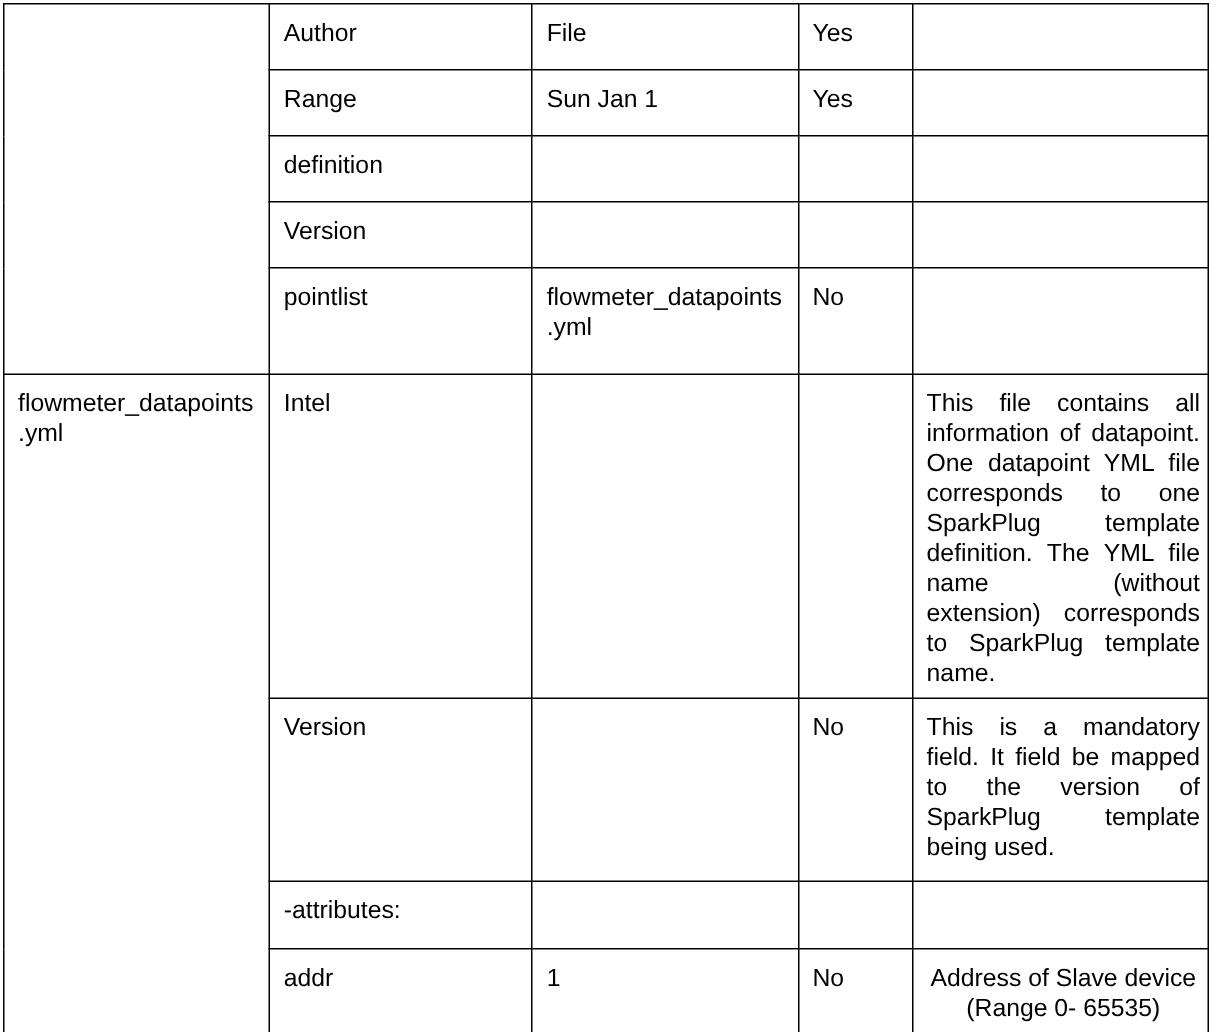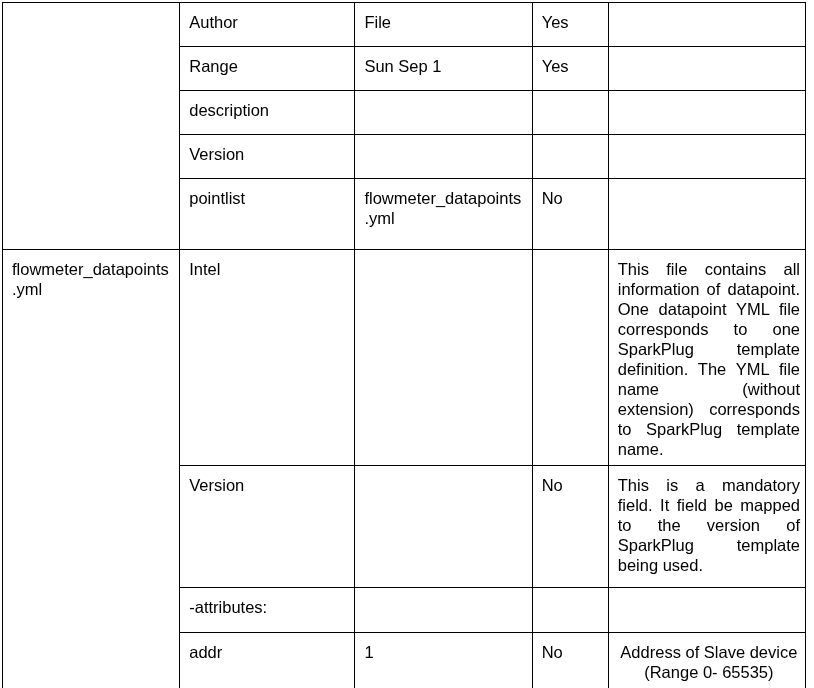--- a/index.html
+++ b/index.html
@@ -80,27 +80,27 @@
       <tr class="r-h44">
         <td class="c-file" rowspan="5"></td>
         <td class="c-field">Author</td>
         <td class="c-value">File</td>
         <td class="c-req">Yes</td>
         <td class="c-desc desc-plain"></td>
       </tr>
 
       <tr class="r-h44">
         <td class="c-field">Range</td>
-        <td class="c-value">Sun Sep 1</td>
+        <td class="c-value">Sun Jan 1</td>
         <td class="c-req">Yes</td>
         <td class="c-desc desc-plain"></td>
       </tr>
 
       <tr class="r-h44">
-        <td class="c-field">description</td>
+        <td class="c-field">definition</td>
         <td class="c-value"></td>
         <td class="c-req"></td>
         <td class="c-desc desc-plain"></td>
       </tr>
 
       <tr class="r-h44">
         <td class="c-field">Version</td>
         <td class="c-value"></td>
         <td class="c-req"></td>
         <td class="c-desc desc-plain"></td>

